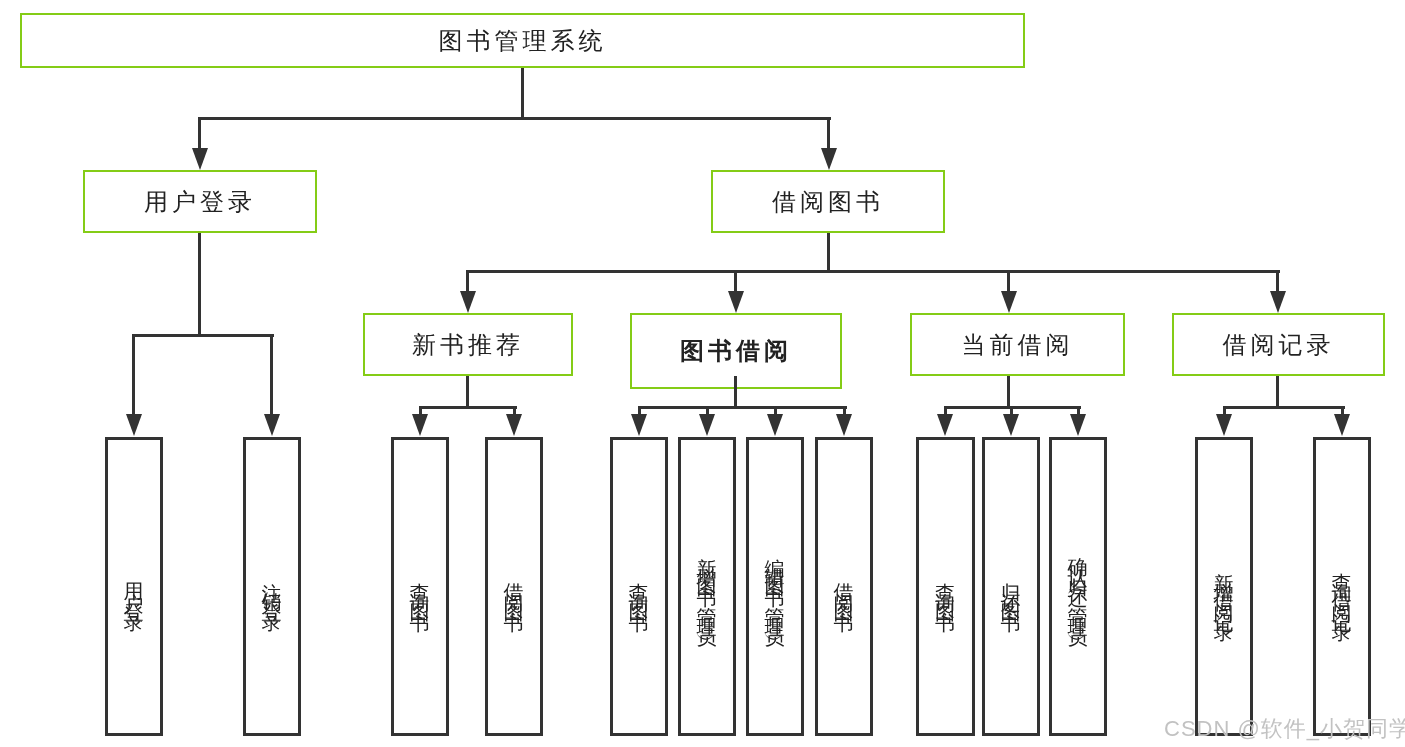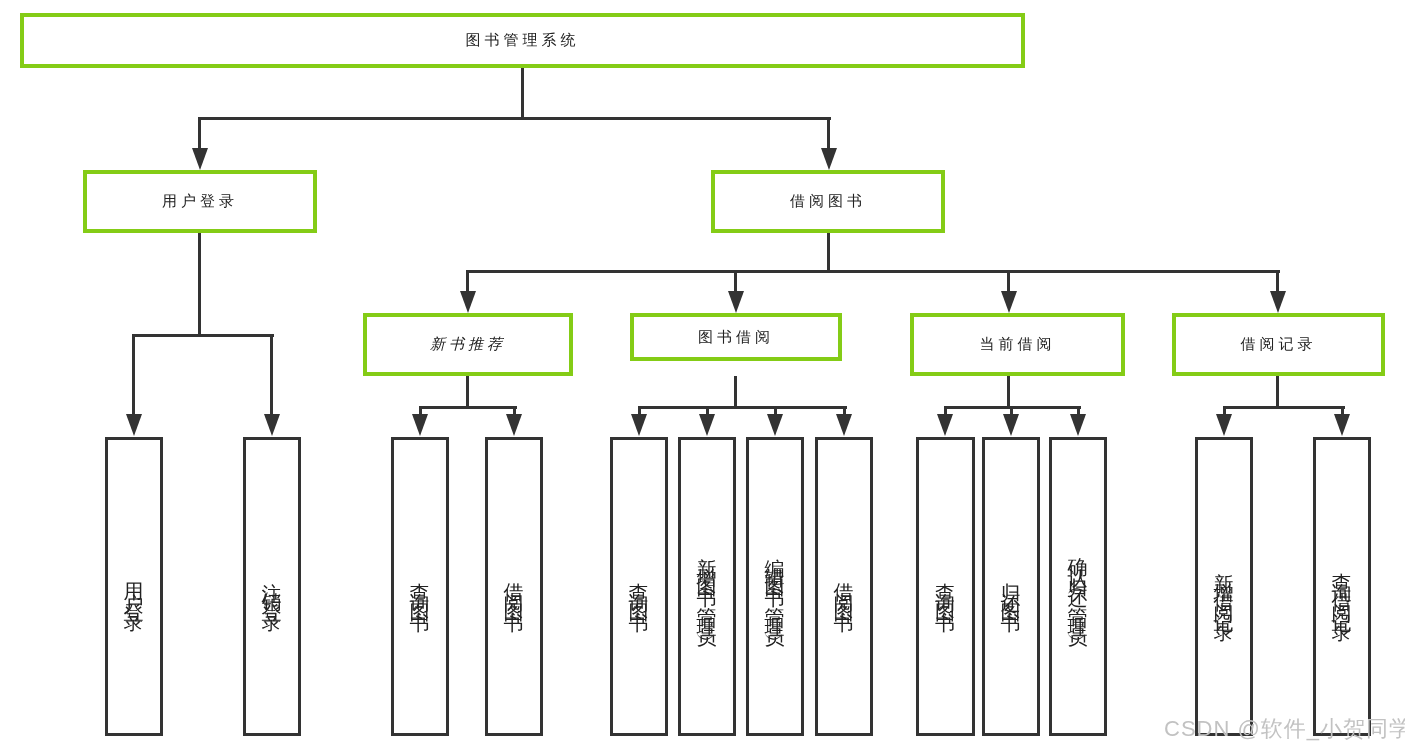--- a/index.html
+++ b/index.html
@@ -7,27 +7,27 @@
     position: relative;
     width: 1405px;
     height: 747px;
     background: #ffffff;
     font-family: "Liberation Sans", "DejaVu Sans", sans-serif;
     overflow: hidden;
   }
   .box {
     position: absolute;
     box-sizing: border-box;
-    border: 4px solid #84cc16;
+    border: 2px solid #84cc16;
     background: #ffffff;
     display: flex;
     align-items: center;
     justify-content: center;
     color: #222222;
-    font-size: 15px;
+    font-size: 24px;
     letter-spacing: 4px;
     white-space: nowrap;
   }
   .vbox {
     position: absolute;
     box-sizing: border-box;
     border: 3px solid #333333;
     background: #ffffff;
     display: flex;
     align-items: center;
@@ -91,24 +91,24 @@
   <div class="hline" style="left:466px; top:270px; width:814px; height:3px;"></div>
   <div class="vline" style="left:466px; top:270px; width:3px; height:22px;"></div>
   <div class="arrow" style="left:460px; top:291px;"></div>
   <div class="vline" style="left:734px; top:270px; width:3px; height:22px;"></div>
   <div class="arrow" style="left:728px; top:291px;"></div>
   <div class="vline" style="left:1007px; top:270px; width:3px; height:22px;"></div>
   <div class="arrow" style="left:1001px; top:291px;"></div>
   <div class="vline" style="left:1276px; top:270px; width:3px; height:22px;"></div>
   <div class="arrow" style="left:1270px; top:291px;"></div>
 
-  <div class="box" style="left:363px; top:313px; width:210px; height:63px;font-style:italic;">
+  <div class="box" style="left:363px; top:313px; width:210px; height:63px;">
     <span>新书推荐</span>
   </div>
-  <div class="box" style="left:630px; top:313px; width:212px; height:48px;">
+  <div class="box" style="left:630px; top:313px; width:212px; height:76px;font-weight:bold;">
     <span>图书借阅</span>
   </div>
   <div class="box" style="left:902px; top:313px; width:215px; height:63px;margin-left:8px;">
     <span>当前借阅</span>
   </div>
   <div class="box" style="left:1172px; top:313px; width:213px; height:63px;text-align:right;">
     <span>借阅记录</span>
   </div>
 
   <div class="vline" style="left:466px; top:376px; width:3px; height:32px;"></div>

